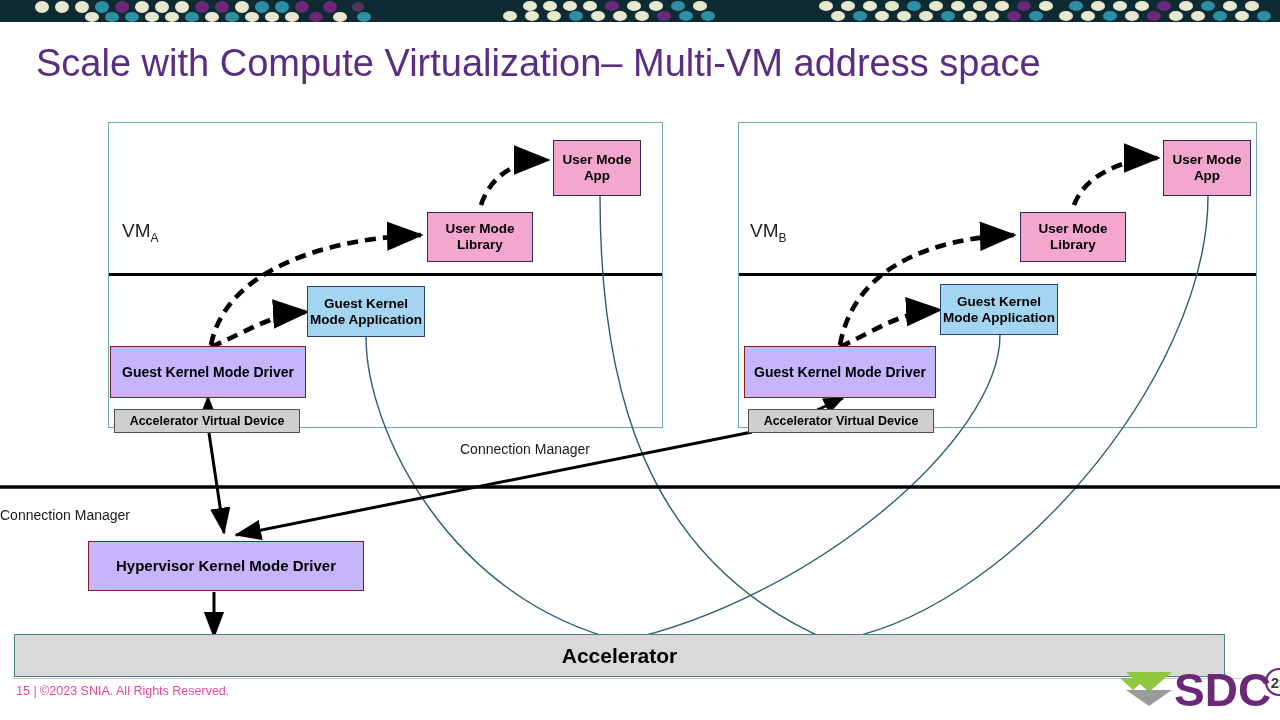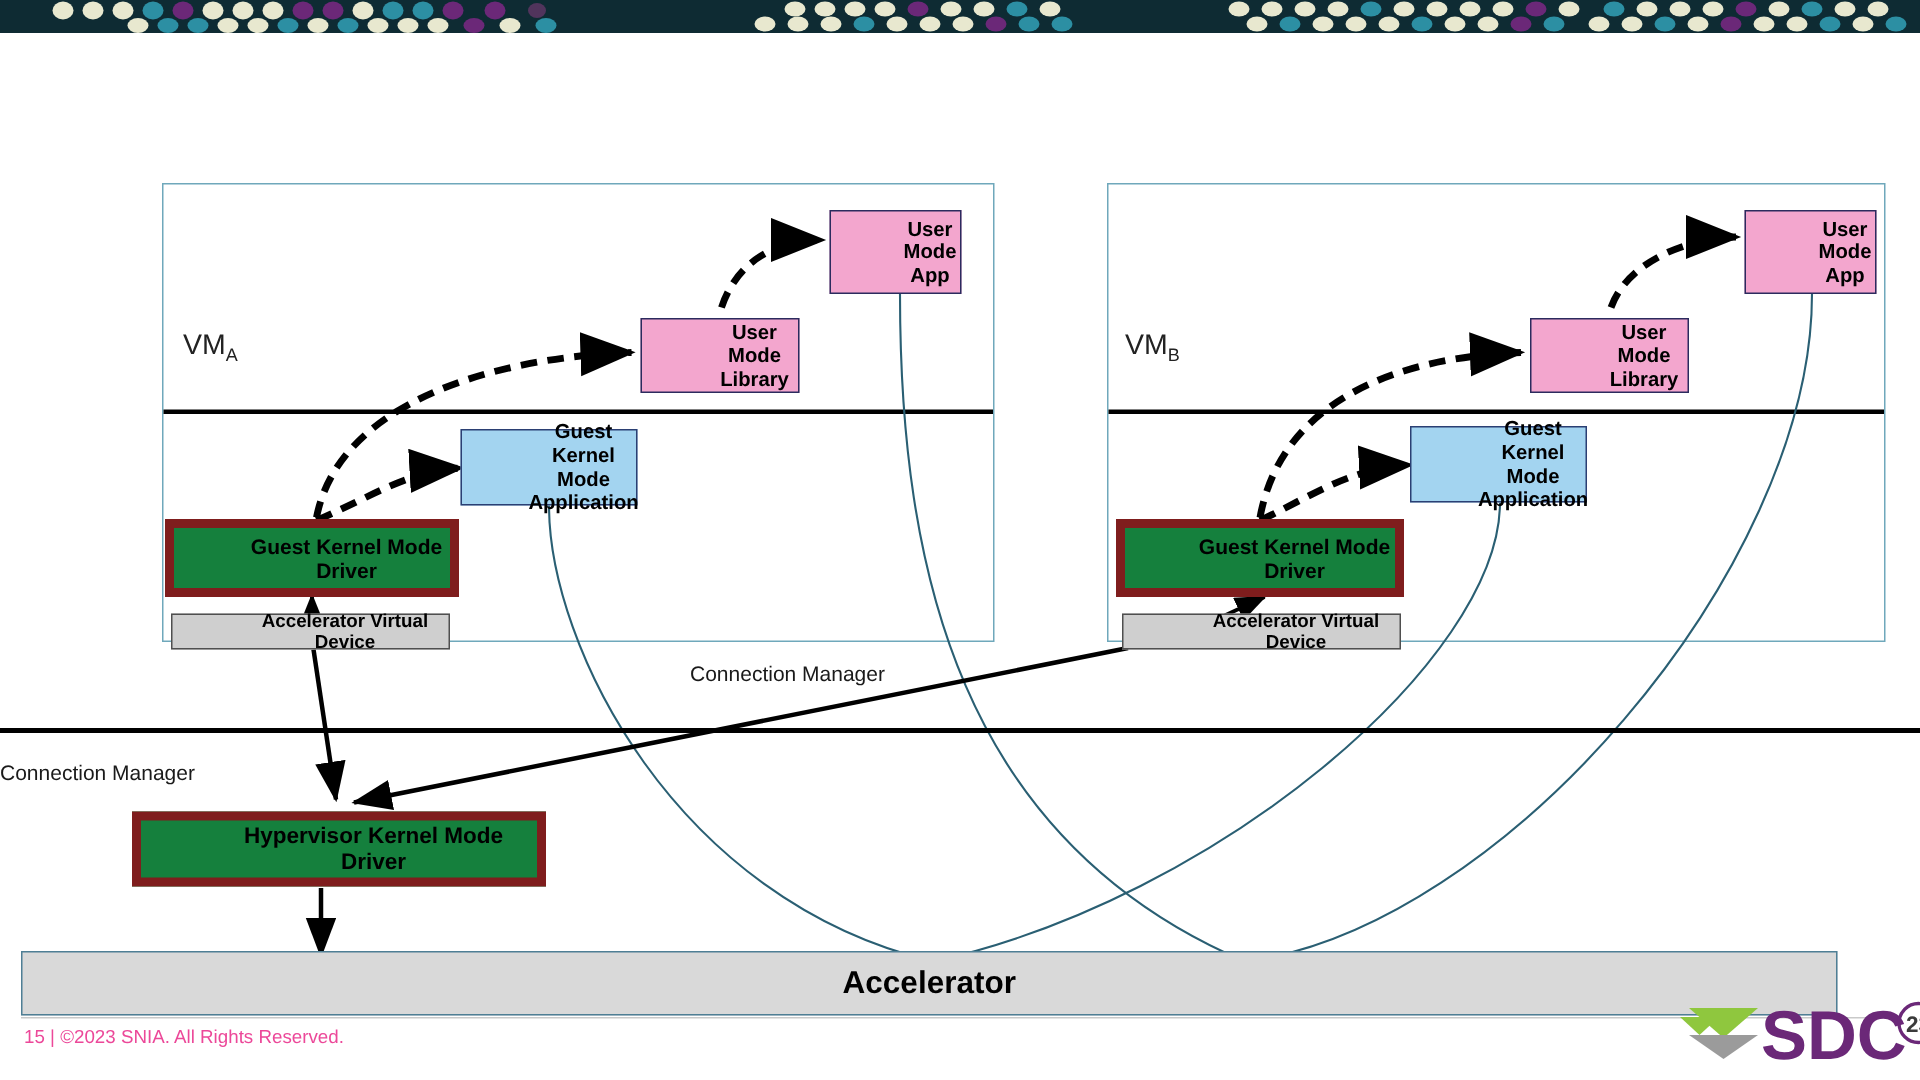--- a/index.html
+++ b/index.html
@@ -30,41 +30,40 @@
   #diagram{position:absolute;left:0;top:0;width:1280px;height:720px;}
   #diagram svg{position:absolute;left:0;top:0;}
 
   
   .box{
     position:absolute;box-sizing:border-box;
     display:flex;align-items:center;justify-content:center;
     text-align:center;font-weight:bold;color:#000;
     font-family:"Liberation Sans", sans-serif;
     z-index:6;
-    padding-left:46px;
   }
   .box span{display:block;line-height:1.16;}
 
   .vm-frame{
     position:absolute;box-sizing:border-box;
     border:1px solid #6fa8bb;background:#ffffff;z-index:2;
   }
   .vm-split{
     position:absolute;height:0;border-top:3px solid #000;z-index:3;
   }
   .vm-label{
     position:absolute;font-size:19px;color:#222;font-weight:400;z-index:5;
     font-family:"Liberation Sans", sans-serif;
     margin-top:24px;
   }
   .vm-label sub{font-size:12px;}
 
   .box-pink{background:#f3a6ce;border:1px solid #2b2b5e;font-size:13.5px;}
   .box-blue{background:#a3d4f0;border:1px solid #2b3f73;font-size:13.5px;}
-  .box-pale{background:#15803d;border:6px solid #7f1d1d;font-size:14px;}
+  .box-pale{background:#c4b5fd;border:1px solid #7f1d1d;font-size:14px;}
   .box-grey{background:#cfcfcf;border:1px solid #4f4f4f;font-size:12.5px;}
 
   .accel-bar{
     position:absolute;box-sizing:border-box;
     background:#d9d9d9;border:1px solid #4f7f95;
     display:flex;align-items:center;justify-content:center;
     font-size:21px;font-weight:bold;color:#000000;z-index:6;
     font-family:"Liberation Sans", sans-serif;
   }
 
@@ -181,20 +180,21 @@
         <ellipse cx="1154" cy="16" rx="7" ry="5" fill="#6b2878"></ellipse>
         <ellipse cx="1176" cy="16" rx="7" ry="5" fill="#e8e8cf"></ellipse>
         <ellipse cx="1198" cy="16" rx="7" ry="5" fill="#e8e8cf"></ellipse>
         <ellipse cx="1220" cy="16" rx="7" ry="5" fill="#2c8fa3"></ellipse>
         <ellipse cx="1242" cy="16" rx="7" ry="5" fill="#e8e8cf"></ellipse>
         <ellipse cx="1264" cy="16" rx="7" ry="5" fill="#2c8fa3"></ellipse>
       </g>
     </svg>
   </div>
 
+  <div class="slide-title">Scale with Compute Virtualization– Multi-VM address space</div>
 
   <div class="vm-frame" style="left:108px;top:122px;width:555px;height:306px;"></div>
   <div class="vm-split" style="left:109px;top:273px;width:553px;"></div>
   <div class="vm-label" style="left:122px;top:196px;">
     <span>VM</span><sub>A</sub>
   </div>
 
   <div class="vm-frame" style="left:738px;top:122px;width:519px;height:306px;"></div>
   <div class="vm-split" style="left:739px;top:273px;width:517px;"></div>
   <div class="vm-label" style="left:750px;top:196px;">

